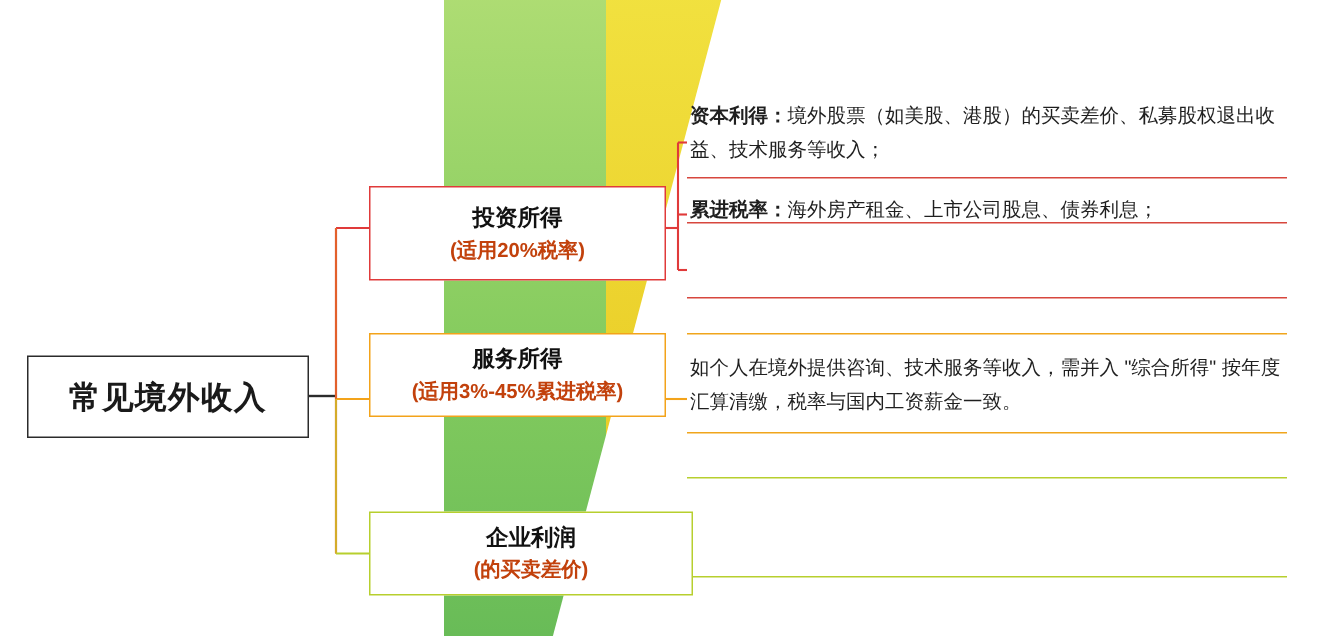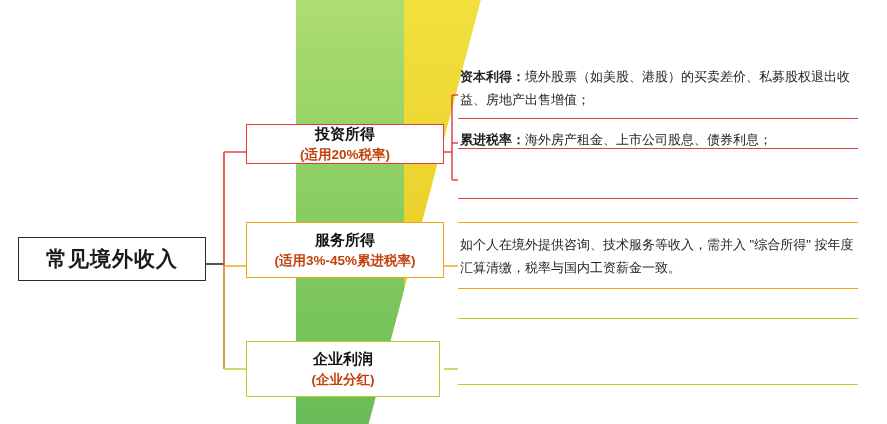--- a/index.html
+++ b/index.html
@@ -51,21 +51,21 @@
     background: #ffffff;
     clip-path: polygon(56% 0%, 100% 0%, 100% 100%, 22% 100%);
   }
 
   
   .root-node {
     position: absolute;
     left: 18px;
     top: 237px;
     width: 188px;
-    height: 44px;
+    height: 55px;
     background: #ffffff;
     border: 1.6px solid #2b2b2b;
     box-sizing: border-box;
     display: flex;
     align-items: center;
     justify-content: center;
     font-size: 21px;
     font-weight: bold;
     color: #1a1a1a;
     letter-spacing: 1px;
@@ -87,23 +87,23 @@
   .branch .b-title {
     font-size: 15px;
     font-weight: bold;
     color: #111111;
   }
   .branch .b-sub {
     font-size: 13.5px;
     font-weight: bold;
     color: #c2410c;
   }
-  #branch-0 { left: 246px; top: 124px; width: 198px; height: 40px; border-color: #e03a3a; }
+  #branch-0 { left: 246px; top: 124px; width: 198px; height: 63px; border-color: #e03a3a; }
   #branch-1 { left: 246px; top: 222px; width: 198px; height: 56px; border-color: #f3a31a; }
-  #branch-2 { left: 246px; top: 341px; width: 194px; height: 56px; border-color: #b7cf2e; }
+  #branch-2 { left: 246px; top: 341px; width: 216px; height: 56px; border-color: #b7cf2e; }
 
   
   .leaf {
     position: absolute;
     font-size: 13px;
     color: #1f1f1f;
     line-height: 1.75;
     box-sizing: border-box;
     padding-left: 2px;
   }
@@ -185,25 +185,25 @@
     <span class="b-sub">(适用20%税率)</span>
   </div>
 
   <div class="branch" id="branch-1">
     <span class="b-title">服务所得</span>
     <span class="b-sub">(适用3%-45%累进税率)</span>
   </div>
 
   <div class="branch" id="branch-2">
     <span class="b-title">企业利润</span>
-    <span class="b-sub">(企业分红)</span>
+    <span class="b-sub">(的买卖差价)</span>
   </div>
 
   <div class="leaf" id="leaf-0">
-    <span class="lead">资本利得：</span><span>境外股票（如美股、港股）的买卖差价、私募股权退出收益、房地产出售增值；</span>
+    <span class="lead">资本利得：</span><span>境外股票（如美股、港股）的买卖差价、私募股权退出收益、技术服务等收入；</span>
   </div>
   <div class="leaf" id="leaf-1">
     <span class="lead">累进税率：</span><span>海外房产租金、上市公司股息、债券利息；</span>
   </div>
   <div class="leaf" id="leaf-3">
     <span>如个人在境外提供咨询、技术服务等收入，需并入 "综合所得" 按年度汇算清缴，税率与国内工资薪金一致。</span>
   </div>
 
 </div>
 

